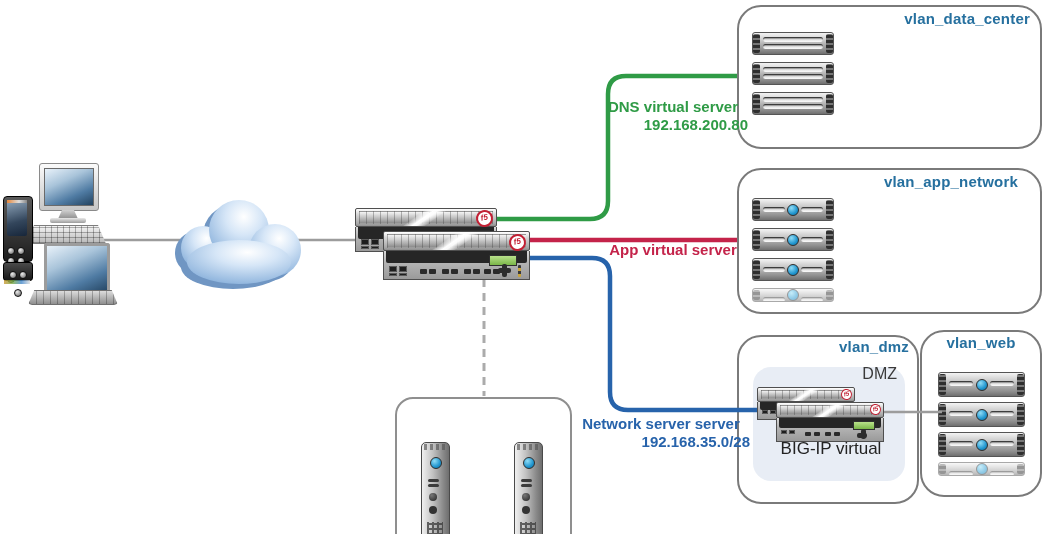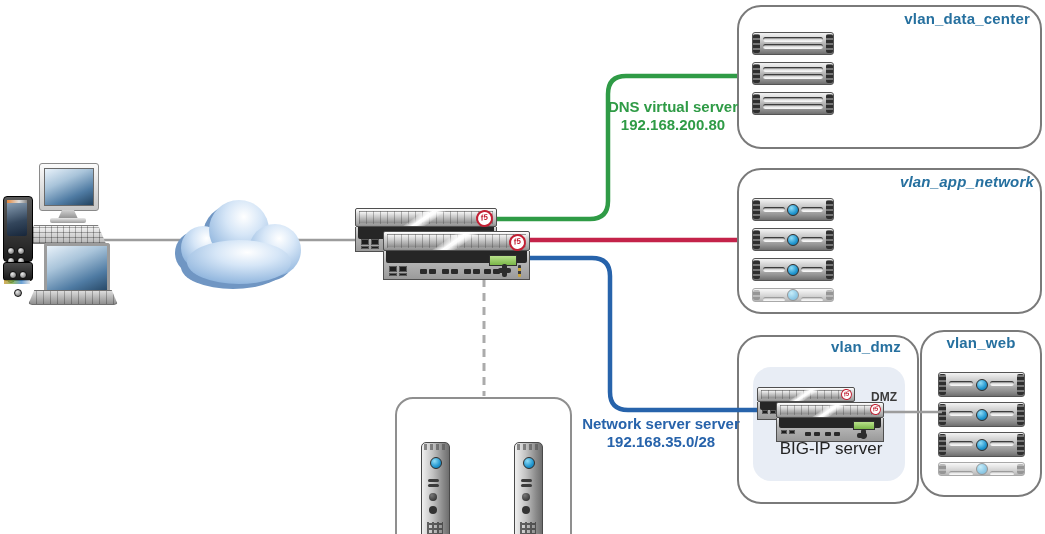--- a/index.html
+++ b/index.html
@@ -6,21 +6,21 @@
   #canvas{position:relative;width:1045px;height:534px;background:#fff;overflow:hidden;
           font-family:"Liberation Sans",sans-serif;
           --green:#2F9B46;--red:#C4234A;--blue:#2763AB;--vlan:#26709F;--bordergray:#7a7a7a;}
 
   
   .vbox{position:absolute;border:2px solid var(--bordergray);border-radius:24px;background:transparent;}
   .vlabel{position:absolute;font-size:15px;font-weight:700;color:var(--vlan);letter-spacing:.2px;white-space:nowrap;}
 
   
   .vslabel{position:absolute;text-align:center;font-size:15px;font-weight:700;line-height:18px;white-space:nowrap;}
-  .vslabel .l2{font-weight:700;}
+  .vslabel .l2{font-weight:700;text-align:right;}
   .green{color:var(--green);} .red{color:var(--red);} .blue{color:var(--blue);}
 
   
   .server-stack{position:absolute;}
   .server{position:relative;width:80px;height:21px;margin-bottom:7px;border:1px solid #555;border-radius:3px;
           background:linear-gradient(#f4f4f4,#cacaca 35%,#8e8e8e 80%,#6f6f6f);}
   .server .cap{position:absolute;top:1px;bottom:1px;width:7px;border-radius:2px;
           background:repeating-linear-gradient(0deg,#2f2f2f 0 3px,#777 3px 5px);}
   .server .cap.l{left:0;} .server .cap.r{right:0;}
   .slots .pill{position:absolute;left:13%;right:13%;height:5px;border-radius:3px;
@@ -67,21 +67,21 @@
   .lcd{position:absolute;border:1px solid #2f2f2f;background:linear-gradient(#b9e18b,#7ab648);}
   .pp{position:absolute;width:8px;height:6px;background:#1e1e1e;border-radius:1px;box-shadow:inset 0 0 0 1px #5a5a5a;}
   .sq{position:absolute;width:7px;height:5px;background:#2a2a2a;border-radius:1px;box-shadow:9px 0 0 #2a2a2a;}
   .dpad{position:absolute;width:13px;height:13px;}
   .dpad::before{content:'';position:absolute;left:4px;top:0;bottom:0;width:5px;background:#2d2d2d;border-radius:2px;}
   .dpad::after{content:'';position:absolute;top:4px;left:0;right:0;height:5px;background:#2d2d2d;border-radius:2px;}
   .ledbar{position:absolute;width:3px;height:12px;background:repeating-linear-gradient(0deg,#caa43a 0 3px,#3a3a3a 3px 6px);border-radius:1px;}
 
   
   #dmz-panel{position:absolute;left:14px;top:30px;width:152px;height:114px;border-radius:18px;background:#E8EDF5;}
-  #dmz-zone-label{position:absolute;right:20px;top:53px;font-size:12px;font-weight:700;color:#3a3a3a;}
+  #dmz-zone-label{position:absolute;right:20px;top:28px;font-size:16px;font-weight:400;color:#3a3a3a;}
   #bigip-system-label{position:absolute;left:22px;top:102px;width:140px;text-align:center;font-size:17px;color:#232323;}
 
   
   .screen-blue{background:linear-gradient(155deg,#e9f2fa 0%,#a9c4da 35%,#4f7ba3 70%,#22425f 100%);}
   #monitor{position:absolute;left:39px;top:163px;width:58px;height:46px;border:1px solid #8a8a8a;border-radius:3px;
            background:linear-gradient(#fbfbfb,#c6c6c6);}
   #monitor .scr{position:absolute;inset:4px;border:1px solid #6a6a6a;}
   #monitor-stand{position:absolute;left:58px;top:210px;width:20px;height:9px;background:linear-gradient(#d0d0d0,#8d8d8d);
            clip-path:polygon(20% 0,80% 0,100% 100%,0 100%);}
   #monitor-base{position:absolute;left:50px;top:218px;width:36px;height:5px;border-radius:2px;background:linear-gradient(#e8e8e8,#9c9c9c);}
@@ -137,21 +137,21 @@
         <div class="server">
           <i class="cap l"></i>
           <i class="cap r"></i>
           <span class="pill p1"></span>
           <span class="pill p2"></span>
         </div>
       </div>
   </div>
 
   <div class="vbox" style="left:737px;top:168px;width:301px;height:142px;">
-    <div class="vlabel" style="right:6px;top:3px;font-style:italic;">vlan_app_network</div>
+    <div class="vlabel" style="right:22px;top:3px;">vlan_app_network</div>
     <div class="server-stack dots fade-last" style="left:13px;top:28px;">
       <div class="server">
           <i class="cap l"></i>
           <i class="cap r"></i>
           <span class="pill p1"></span>
           <span class="pill p2"></span>
           <span class="dot"></span>
         </div>
     <div class="server">
           <i class="cap l"></i>
@@ -171,24 +171,24 @@
           <i class="cap l"></i>
           <i class="cap r"></i>
           <span class="pill p1"></span>
           <span class="pill p2"></span>
           <span class="dot"></span>
         </div>
       </div>
   </div>
 
   <div class="vbox" style="left:737px;top:335px;width:178px;height:165px;">
-    <div class="vlabel" style="right:16px;top:1px;">vlan_dmz</div>
+    <div class="vlabel" style="right:8px;top:1px;">vlan_dmz</div>
     <div id="dmz-panel"></div>
     <div id="dmz-zone-label">DMZ</div>
-    <div id="bigip-system-label">BIG-IP server</div>
+    <div id="bigip-system-label">BIG-IP virtual</div>
   </div>
 
   <div class="vbox" style="left:920px;top:330px;width:118px;height:163px;">
     <div class="vlabel" style="left:0;right:0;top:2px;text-align:center;">vlan_web</div>
     <div class="server-stack dots web fade-last" style="left:16px;top:40px;">
       <div class="server">
           <i class="cap l"></i>
           <i class="cap r"></i>
           <span class="pill p1"></span>
           <span class="pill p2"></span>
@@ -351,19 +351,20 @@
         <span class="sq" style="left:48px;top:14px;width:6px;height:4px;"></span>
       <span class="dpad" style="right:16px;top:11px;width:10px;height:10px;"></span>
     </div>
   </div>
 
   <div class="vslabel green toplabel" style="left:598px;top:79px;width:150px;margin-top:19px;">
     <div class="l1">DNS virtual server</div>
     <div class="l2">192.168.200.80</div>
   </div>
   <div class="vslabel red toplabel" style="left:598px;top:241px;width:150px;">
+    <div class="l1">App virtual server</div>
   </div>
   <div class="vslabel blue toplabel" style="left:572px;top:415px;width:178px;">
     <div class="l1">Network server server</div>
     <div class="l2">192.168.35.0/28</div>
   </div>
 
 </div>
 
 </body></html>

